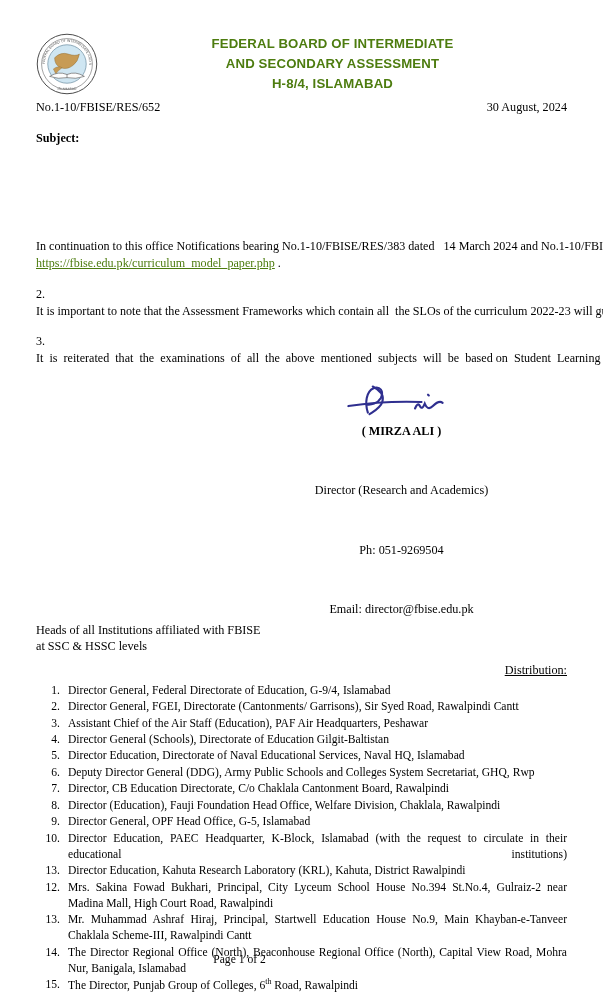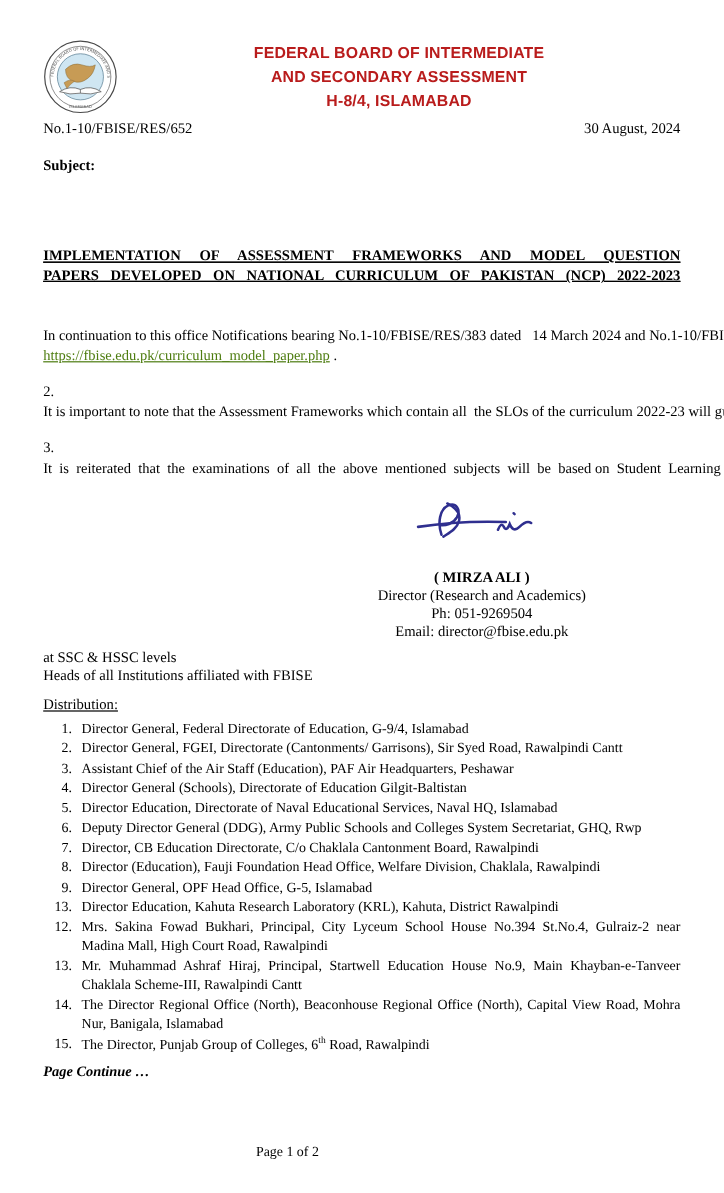--- a/index.html
+++ b/index.html
@@ -38,21 +38,21 @@
     position: relative;
   }
   .header-titles {
     flex: 1 1 auto;
     text-align: center;
     font-family: "Liberation Sans", "DejaVu Sans", sans-serif;
     font-weight: bold;
     font-size: 13.2px;
     line-height: 1.52;
     letter-spacing: 0.15px;
-    color: #b91c1c;
+    color: #4d7c0f;
   }
   .iso-badge {
     width: 58px;
     height: 50px;
     flex: 0 0 58px;
     position: relative;
   }
 
   
   .refline {
@@ -118,37 +118,39 @@
     text-align: center;
     padding-left: 200px;
   }
   .sig-img {
     height: 42px;
     margin-bottom: -4px;
   }
   .sig-name {
     font-weight: bold;
     font-size: 12.2px;
-    margin-top: 17px;
+    margin-top: 1px;
   }
   .sig-line {
     font-size: 12.2px;
     line-height: 1.26;
+    margin-top: 44px;
   }
 
   
   .addressee {
     font-size: 12.2px;
     line-height: 1.28;
     margin-top: 6px;
   }
   .distribution {
     font-size: 12.2px;
     text-decoration: underline;
     margin-top: 8px;
+    text-align: right;
   }
 
   
   ol.dist-list {
     margin: 5px 0 0 0;
     padding-left: 0;
     list-style: none;
     font-size: 11.6px;
     line-height: 1.38;
   }
@@ -223,24 +225,20 @@
 
   </div>
 
   <div class="refline">
     <span>No.1-10/FBISE/RES/652</span>
     <span>30 August, 2024</span>
   </div>
 
   <div class="subject-block">
     <div class="subject-label">Subject:</div>
-    <div class="subject-text">
-      <span class="ln just">IMPLEMENTATION OF ASSESSMENT FRAMEWORKS AND MODEL QUESTION</span>
-      <span class="ln just">PAPERS DEVELOPED ON NATIONAL CURRICULUM OF PAKISTAN (NCP) 2022-2023</span>
-    </div>
   </div>
 
   <div class="para p1">
     <span class="lead"></span><span class="ws">In continuation to this office Notifications bearing No.1-10/FBISE/RES/383 dated   14 March 2024 and No.1-10/FBISE/RES/422 dated 19 March 2024 on the subject of Implementation of National Curriculum of Pakistan (NCP)  2022-23,  Assessment  Frameworks,  Model  Question Papers along with SLOs Alignment Charts and Tables of  Specifications  (ToS)  at  SSC-I  and HSSC-I levels in the subjects of English Compulsory, Urdu Compulsory, Pakistan  Studies  (SSC-I), Islamiyat  Compulsory  (HSSC-I),  Physics,  Chemistry,  Biology,  Mathematics  and  Computer Science  are  hereby  uploaded  on  FBISE  Website  www.fbise.edu.pk.  The  Weblink  is</span>
     <span class="link">https://fbise.edu.pk/curriculum_model_paper.php</span><span> .</span>
   </div>
 
   <div class="para">
     <span class="num">2.</span><span class="lead"></span><span class="ws">It is important to note that the Assessment Frameworks which contain all  the SLOs of the curriculum 2022-23 will guide students, teachers and paper setters. Students will  receive  clear instructions  on  how  to  prepare  for  examinations.  Teachers  will  use  the  Frameworks  to  understand what  to  teach  in  class  and  to  prepare  their  students  for  the  final  examinations.   Similarly,   paper setters will use these documents  for  guidance  in  creating  examination  papers.  It  may  be  noted  that the  SLOs  of  Summative  Assessment  mentioned  in  the  Assessment  Frameworks   will  be  included  in the  Final  Board  Examinations,  whereas  the  SLOs  of  Formative  Assessment  will  NOT  be  included in  the  Final  Board  Examinations;  however,  they   will  be  part  of  teaching-learning  activity  in   the class.</span>
   </div>
@@ -259,22 +257,22 @@
         <path d="M112 16 l1 1"></path>
       </g>
     </svg>
     <div class="sig-name">( MIRZA ALI )</div>
     <div class="sig-line">Director (Research and Academics)</div>
     <div class="sig-line">Ph: 051-9269504</div>
     <div class="sig-line">Email: director@fbise.edu.pk</div>
   </div>
 
   <div class="addressee">
+    <div>Heads of all Institutions affiliated with FBISE</div>
     <div>at SSC &amp; HSSC levels</div>
-    <div>Heads of all Institutions affiliated with FBISE</div>
   </div>
 
   <div class="distribution">Distribution:</div>
 
   <ol class="dist-list">
     <li>
         <span class="idx">1.</span>
         <span class="txt">Director General, Federal Directorate of Education, G-9/4, Islamabad</span>
       </li>
     <li>
@@ -303,20 +301,24 @@
       </li>
     <li>
         <span class="idx">8.</span>
         <span class="txt">Director (Education), Fauji Foundation Head Office, Welfare Division, Chaklala, Rawalpindi</span>
       </li>
     <li>
         <span class="idx">9.</span>
         <span class="txt">Director General, OPF Head Office, G-5, Islamabad</span>
       </li>
     <li>
+        <span class="idx">10.</span>
+        <span class="txt spread">Director  Education,  PAEC  Headquarter,  K-Block,  Islamabad  (with  the  request  to  circulate  in  their educational institutions)</span>
+      </li>
+    <li>
         <span class="idx">13.</span>
         <span class="txt">Director Education, Kahuta Research Laboratory (KRL), Kahuta, District Rawalpindi</span>
       </li>
     <li>
         <span class="idx">12.</span>
         <span class="txt">Mrs. Sakina Fowad Bukhari, Principal, City Lyceum School House No.394 St.No.4, Gulraiz-2 near Madina Mall, High Court Road, Rawalpindi</span>
       </li>
     <li>
         <span class="idx">13.</span>
         <span class="txt">Mr. Muhammad Ashraf Hiraj, Principal, Startwell Education House No.9, Main Khayban-e-Tanveer Chaklala Scheme-III, Rawalpindi Cantt</span>

